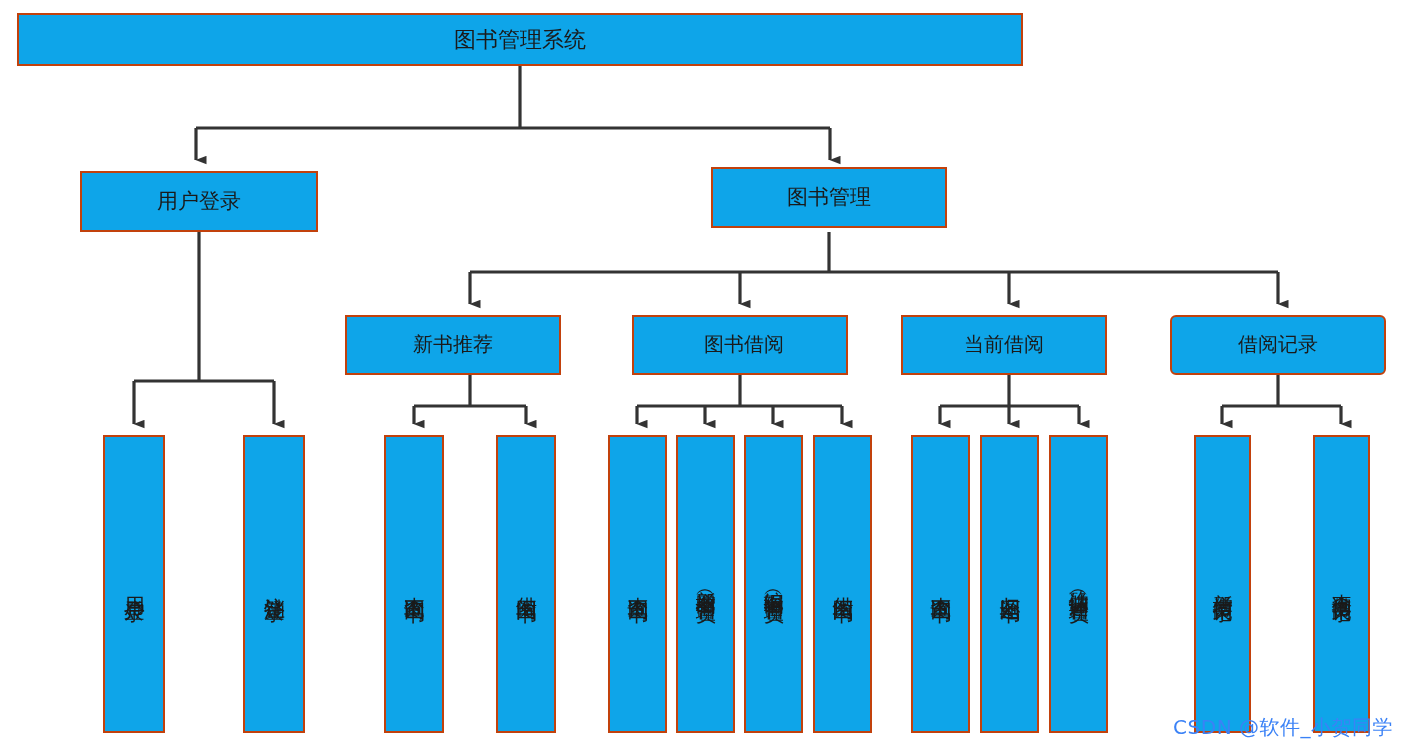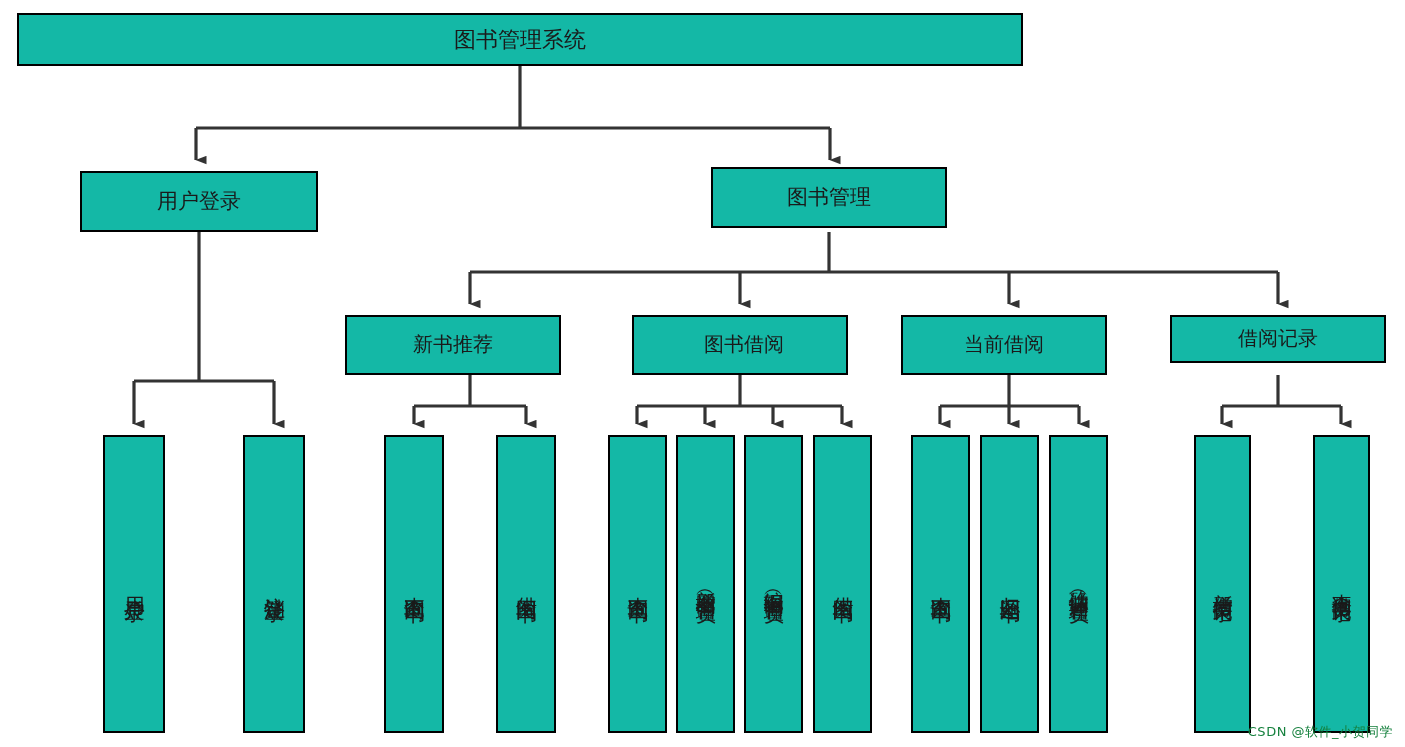--- a/index.html
+++ b/index.html
@@ -20,22 +20,22 @@
     position: absolute;
     left: 0;
     top: 0;
     width: 1405px;
     height: 747px;
     pointer-events: none;
   }
   .node {
     position: absolute;
     box-sizing: border-box;
-    background: #14b8a6;
-    border: 2px solid #000000;
+    background: #0ea5e9;
+    border: 2px solid #c2410c;
     display: flex;
     align-items: center;
     justify-content: center;
     color: #1a1a1a;
     line-height: 1.18;
     z-index: 2;
   }
   .node-root {
     font-size: 22px;
   }
@@ -57,22 +57,22 @@
   }
   .node-leaf .vlabel {
     writing-mode: vertical-rl;
     text-orientation: upright;
     display: block;
   }
   .watermark {
     position: absolute;
     right: 12px;
     bottom: 6px;
-    font-size: 13px;
-    color: #15803d;
+    font-size: 20px;
+    color: #3b82f6;
     letter-spacing: 0.5px;
     z-index: 5;
     white-space: nowrap;
     margin-left: 20px;
   }
 </style>
 </head>
 <body>
 
 <div id="canvas">
@@ -146,21 +146,21 @@
 
   <div class="node node-l2" style="left:345px; top:315px; width:216px; height:60px;">
     <span>新书推荐</span>
   </div>
   <div class="node node-l2" style="left:632px; top:315px; width:216px; height:60px;padding-left:8px;">
     <span>图书借阅</span>
   </div>
   <div class="node node-l2" style="left:901px; top:315px; width:206px; height:60px;">
     <span>当前借阅</span>
   </div>
-  <div class="node node-l2" style="left:1170px; top:315px; width:216px; height:48px;">
+  <div class="node node-l2" style="left:1170px; top:315px; width:216px; height:60px;border-radius:6px;">
     <span>借阅记录</span>
   </div>
 
   <div class="node node-leaf" style="left:103px; top:435px; width:62px; height:298px;">
     <span class="vlabel">用户登录</span>
   </div>
   <div class="node node-leaf" style="left:243px; top:435px; width:62px; height:298px;">
     <span class="vlabel">注销登录</span>
   </div>
 

